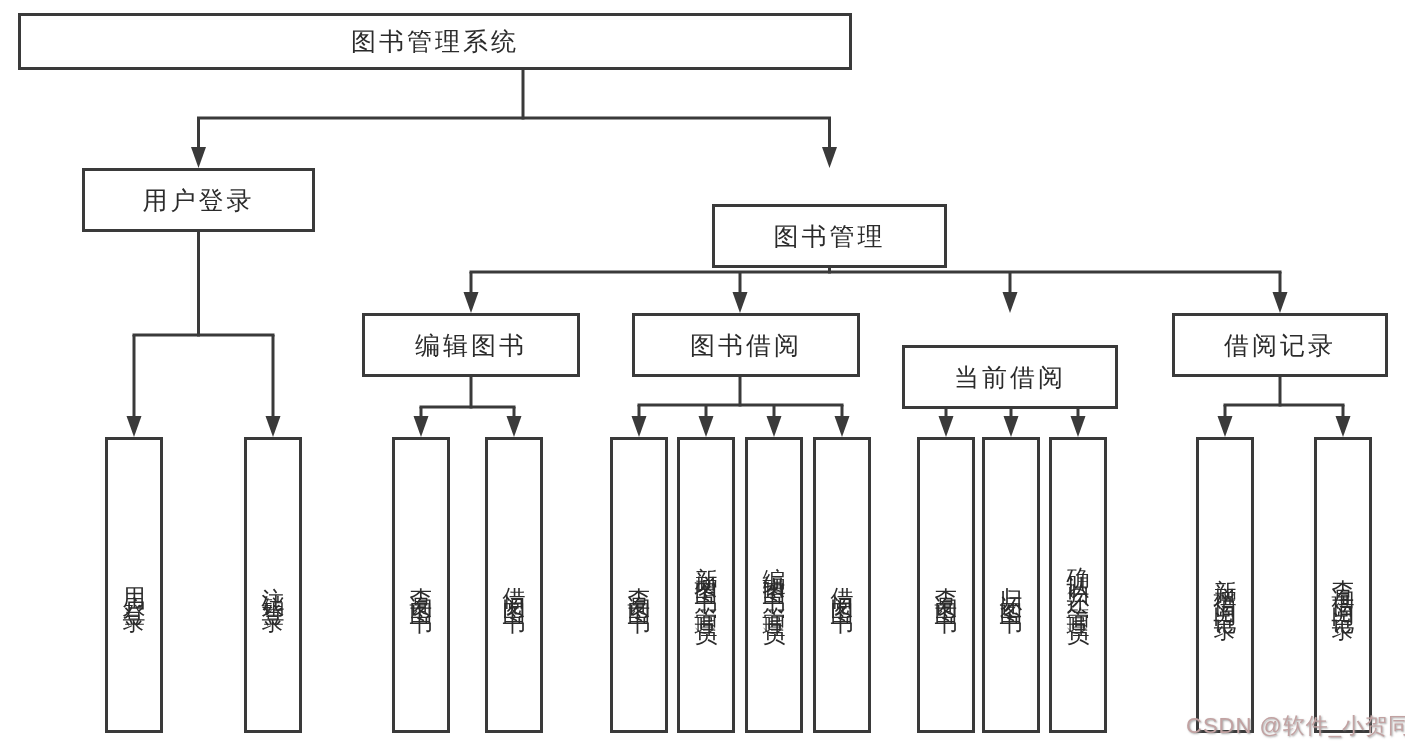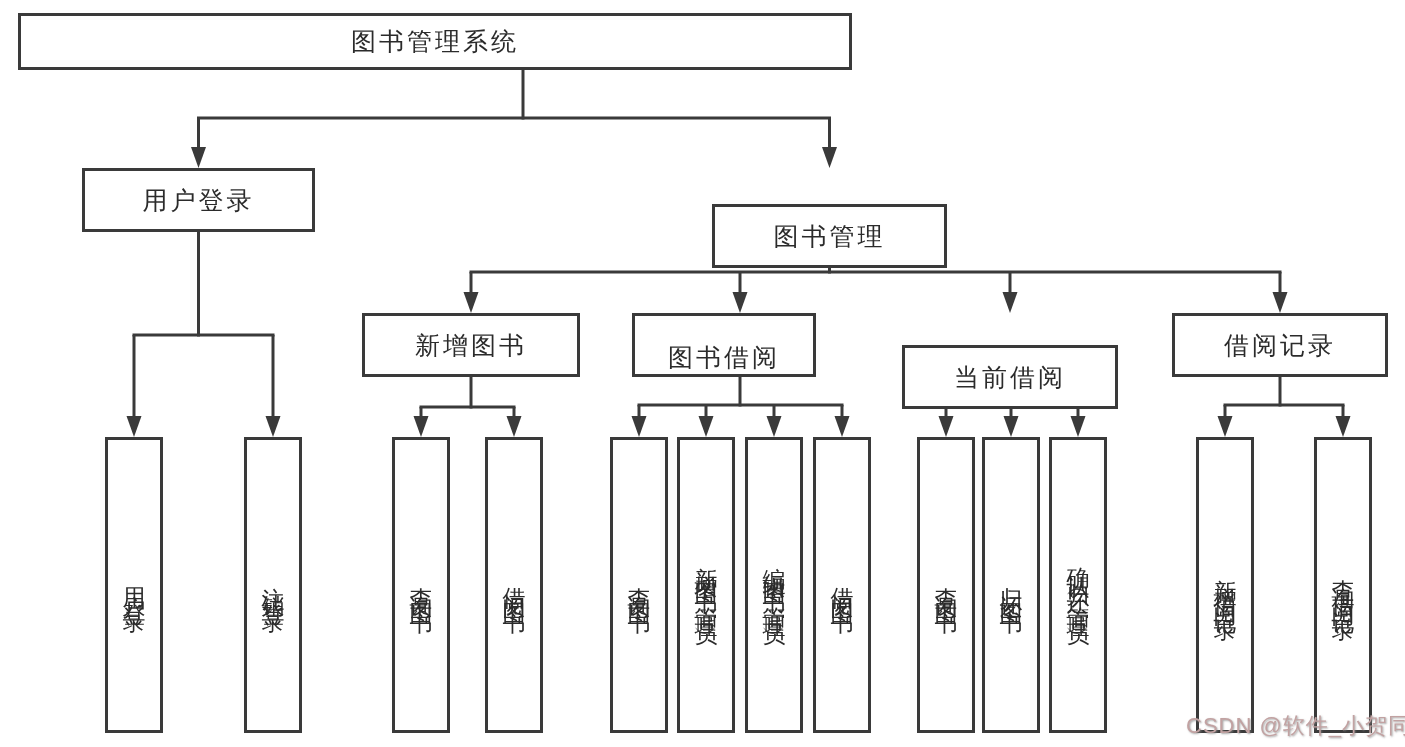--- a/index.html
+++ b/index.html
@@ -40,21 +40,21 @@
     font-size: 23px;
     letter-spacing: 8px;
     color: #2b2b2b;
     line-height: 1;
   }
   
   .n-root  { left: 18px;   top: 13px;  width: 834px; height: 57px; }
   .n-l1a   { left: 82px;   top: 168px; width: 233px;  height: 64px; }
   .n-l1b   { left: 712px;  top: 168px; width: 235px;  height: 64px; margin-top: 36px; }
   .n-l2a   { left: 362px;  top: 313px; width: 218px;  height: 64px; }
-  .n-l2b   { left: 632px;  top: 313px; width: 184px;  height: 64px; align-items: flex-end; }
+  .n-l2b   { left: 632px;  top: 313px; width: 228px;  height: 64px; }
   .n-l2c   { left: 902px;  top: 313px; width: 216px;  height: 64px; margin-top: 32px; }
   .n-l2d   { left: 1172px; top: 313px; width: 216px;  height: 64px; }
   .leaf    { top: 437px; width: 58px; height: 296px; }
   .n-a1 { left: 105px; }  .n-a2 { left: 244px; }
   .n-b1 { left: 392px; }  .n-b2 { left: 485px; }
   .n-c1 { left: 610px; }  .n-c2 { left: 677px; }
   .n-c3 { left: 745px; }  .n-c4 { left: 813px; }
   .n-d1 { left: 917px; }  .n-d2 { left: 982px; }
   .n-d3 { left: 1049px; }
   .n-e1 { left: 1196px; } .n-e2 { left: 1314px; }
@@ -146,21 +146,21 @@
   </div>
 
   <div class="box h n-l1a">
     <span class="lbl">用户登录</span>
   </div>
   <div class="box h n-l1b">
     <span class="lbl">图书管理</span>
   </div>
 
   <div class="box h n-l2a">
-    <span class="lbl">新增图书</span>
+    <span class="lbl">编辑图书</span>
   </div>
   <div class="box h n-l2b">
     <span class="lbl">图书借阅</span>
   </div>
   <div class="box h n-l2c">
     <span class="lbl">当前借阅</span>
   </div>
   <div class="box h n-l2d">
     <span class="lbl">借阅记录</span>
   </div>

